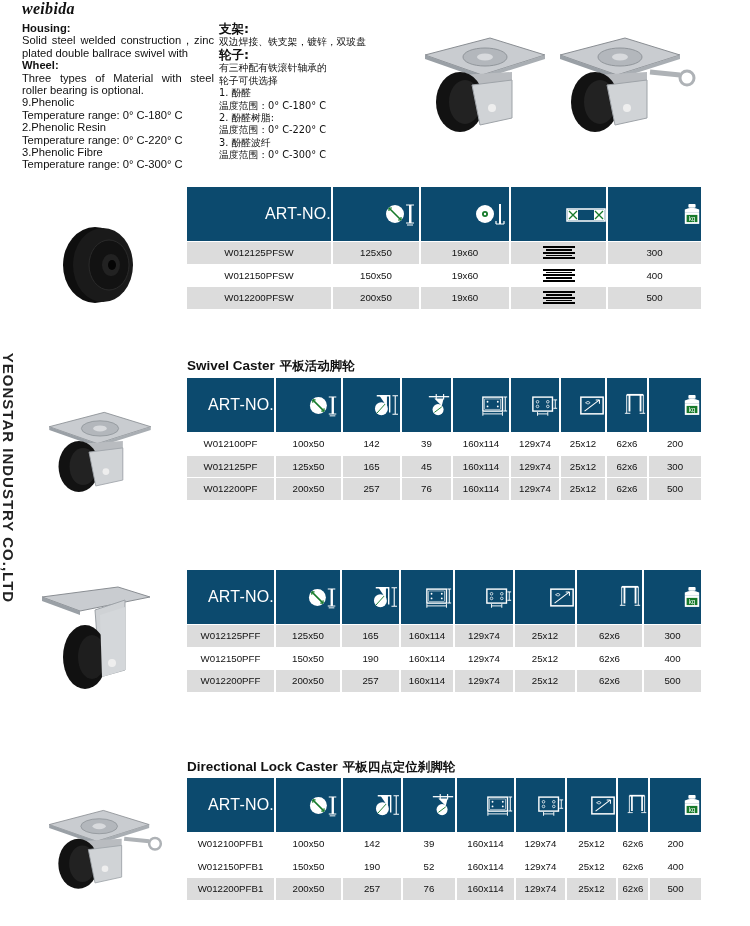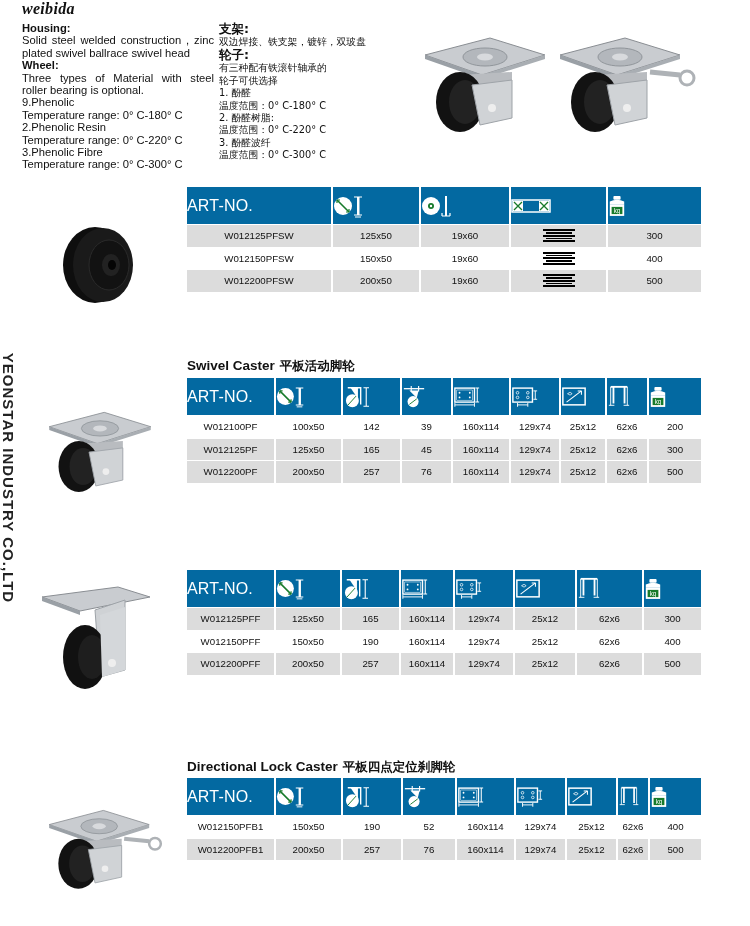--- a/index.html
+++ b/index.html
@@ -17,21 +17,21 @@
 
   .vert-text { position:absolute; left:-2px; top:345px; width:20px; height:265px; }
   .vert-text span { position:absolute; left:50%; top:50%; transform:translate(-50%,-50%) rotate(90deg); white-space:nowrap; font-size:15px; font-weight:bold; letter-spacing:1px; color:#222; }
 
   .photo { position:absolute; }
 
   .section-title { position:absolute; left:187px; font-weight:bold; font-size:13.5px; white-space:nowrap; }
   .section-title .cn { font-family:"DejaVu Serif", serif; font-weight:bold; font-size:12.5px; margin-left:5px; }
 
   table.spec { position:absolute; border-collapse:separate; border-spacing:0; table-layout:fixed; }
-  table.spec th { background:#0369a1; color:#fff; font-weight:normal; height:37px; border-left:2px solid #fff; border-top:0; vertical-align:middle; text-align:left; padding:0; }
+  table.spec th { background:#0c4a6e; color:#fff; font-weight:normal; height:54px; border-left:2px solid #fff; border-top:0; vertical-align:middle; text-align:right; padding:0; }
   table.spec th:first-child { border-left:0; font-size:16px; letter-spacing:0.2px; }
   table.spec th.artno { font-size:16px; }
   table.spec td { height:22.6px; font-size:9.7px; text-align:center; border-left:2px solid #fff; border-top:1.5px solid #fff; padding:0; white-space:nowrap; }
   table.spec td:first-child { border-left:0; }
   table.spec tr.even td { background:#dcdcdc; }
   table.spec tr.odd td { background:#ffffff; }
   table.spec thead th { border-bottom:0; }
 
   .ico { display:inline-block; vertical-align:middle; }
   .stripes { display:inline-block; width:32px; height:13px; vertical-align:middle; position:relative; }
@@ -117,21 +117,21 @@
       <path d="M2 22 h6 M18 22 h6" stroke="#fff" stroke-width="1"></path>
     </symbol>
   </defs>
 </svg>
 
 <div class="brand">weibida</div>
 
 <div class="desc-en">
   <div class="h">Housing:</div>
   <div class="just">Solid steel welded construction , zinc</div>
-  <div>plated swivel ballrace swivel head</div>
+  <div>plated double ballrace swivel with</div>
   <div class="h">Wheel:</div>
   <div class="just">Three types of Material with steel</div>
   <div>roller bearing is optional.</div>
   <div>9.Phenolic</div>
   <div>Temperature range: 0° C-180° C</div>
   <div>2.Phenolic Resin</div>
   <div>Temperature range: 0° C-220° C</div>
   <div>3.Phenolic Fibre</div>
   <div>Temperature range: 0° C-300° C</div>
 </div>
@@ -471,20 +471,31 @@
       <th><svg class="ico" width="22" height="24">
             <use href="#i-width"></use>
           </svg></th>
       <th><svg class="ico" width="18" height="22">
             <use href="#i-kg"></use>
           </svg></th>
     </tr>
   </thead>
   <tbody>
     <tr class="odd">
+      <td>W012100PFB1</td>
+        <td>100x50</td>
+        <td>142</td>
+        <td>39</td>
+        <td>160x114</td>
+        <td>129x74</td>
+        <td>25x12</td>
+        <td>62x6</td>
+        <td>200</td>
+    </tr>
+    <tr class="odd">
       <td>W012150PFB1</td>
         <td>150x50</td>
         <td>190</td>
         <td>52</td>
         <td>160x114</td>
         <td>129x74</td>
         <td>25x12</td>
         <td>62x6</td>
         <td>400</td>
     </tr>

